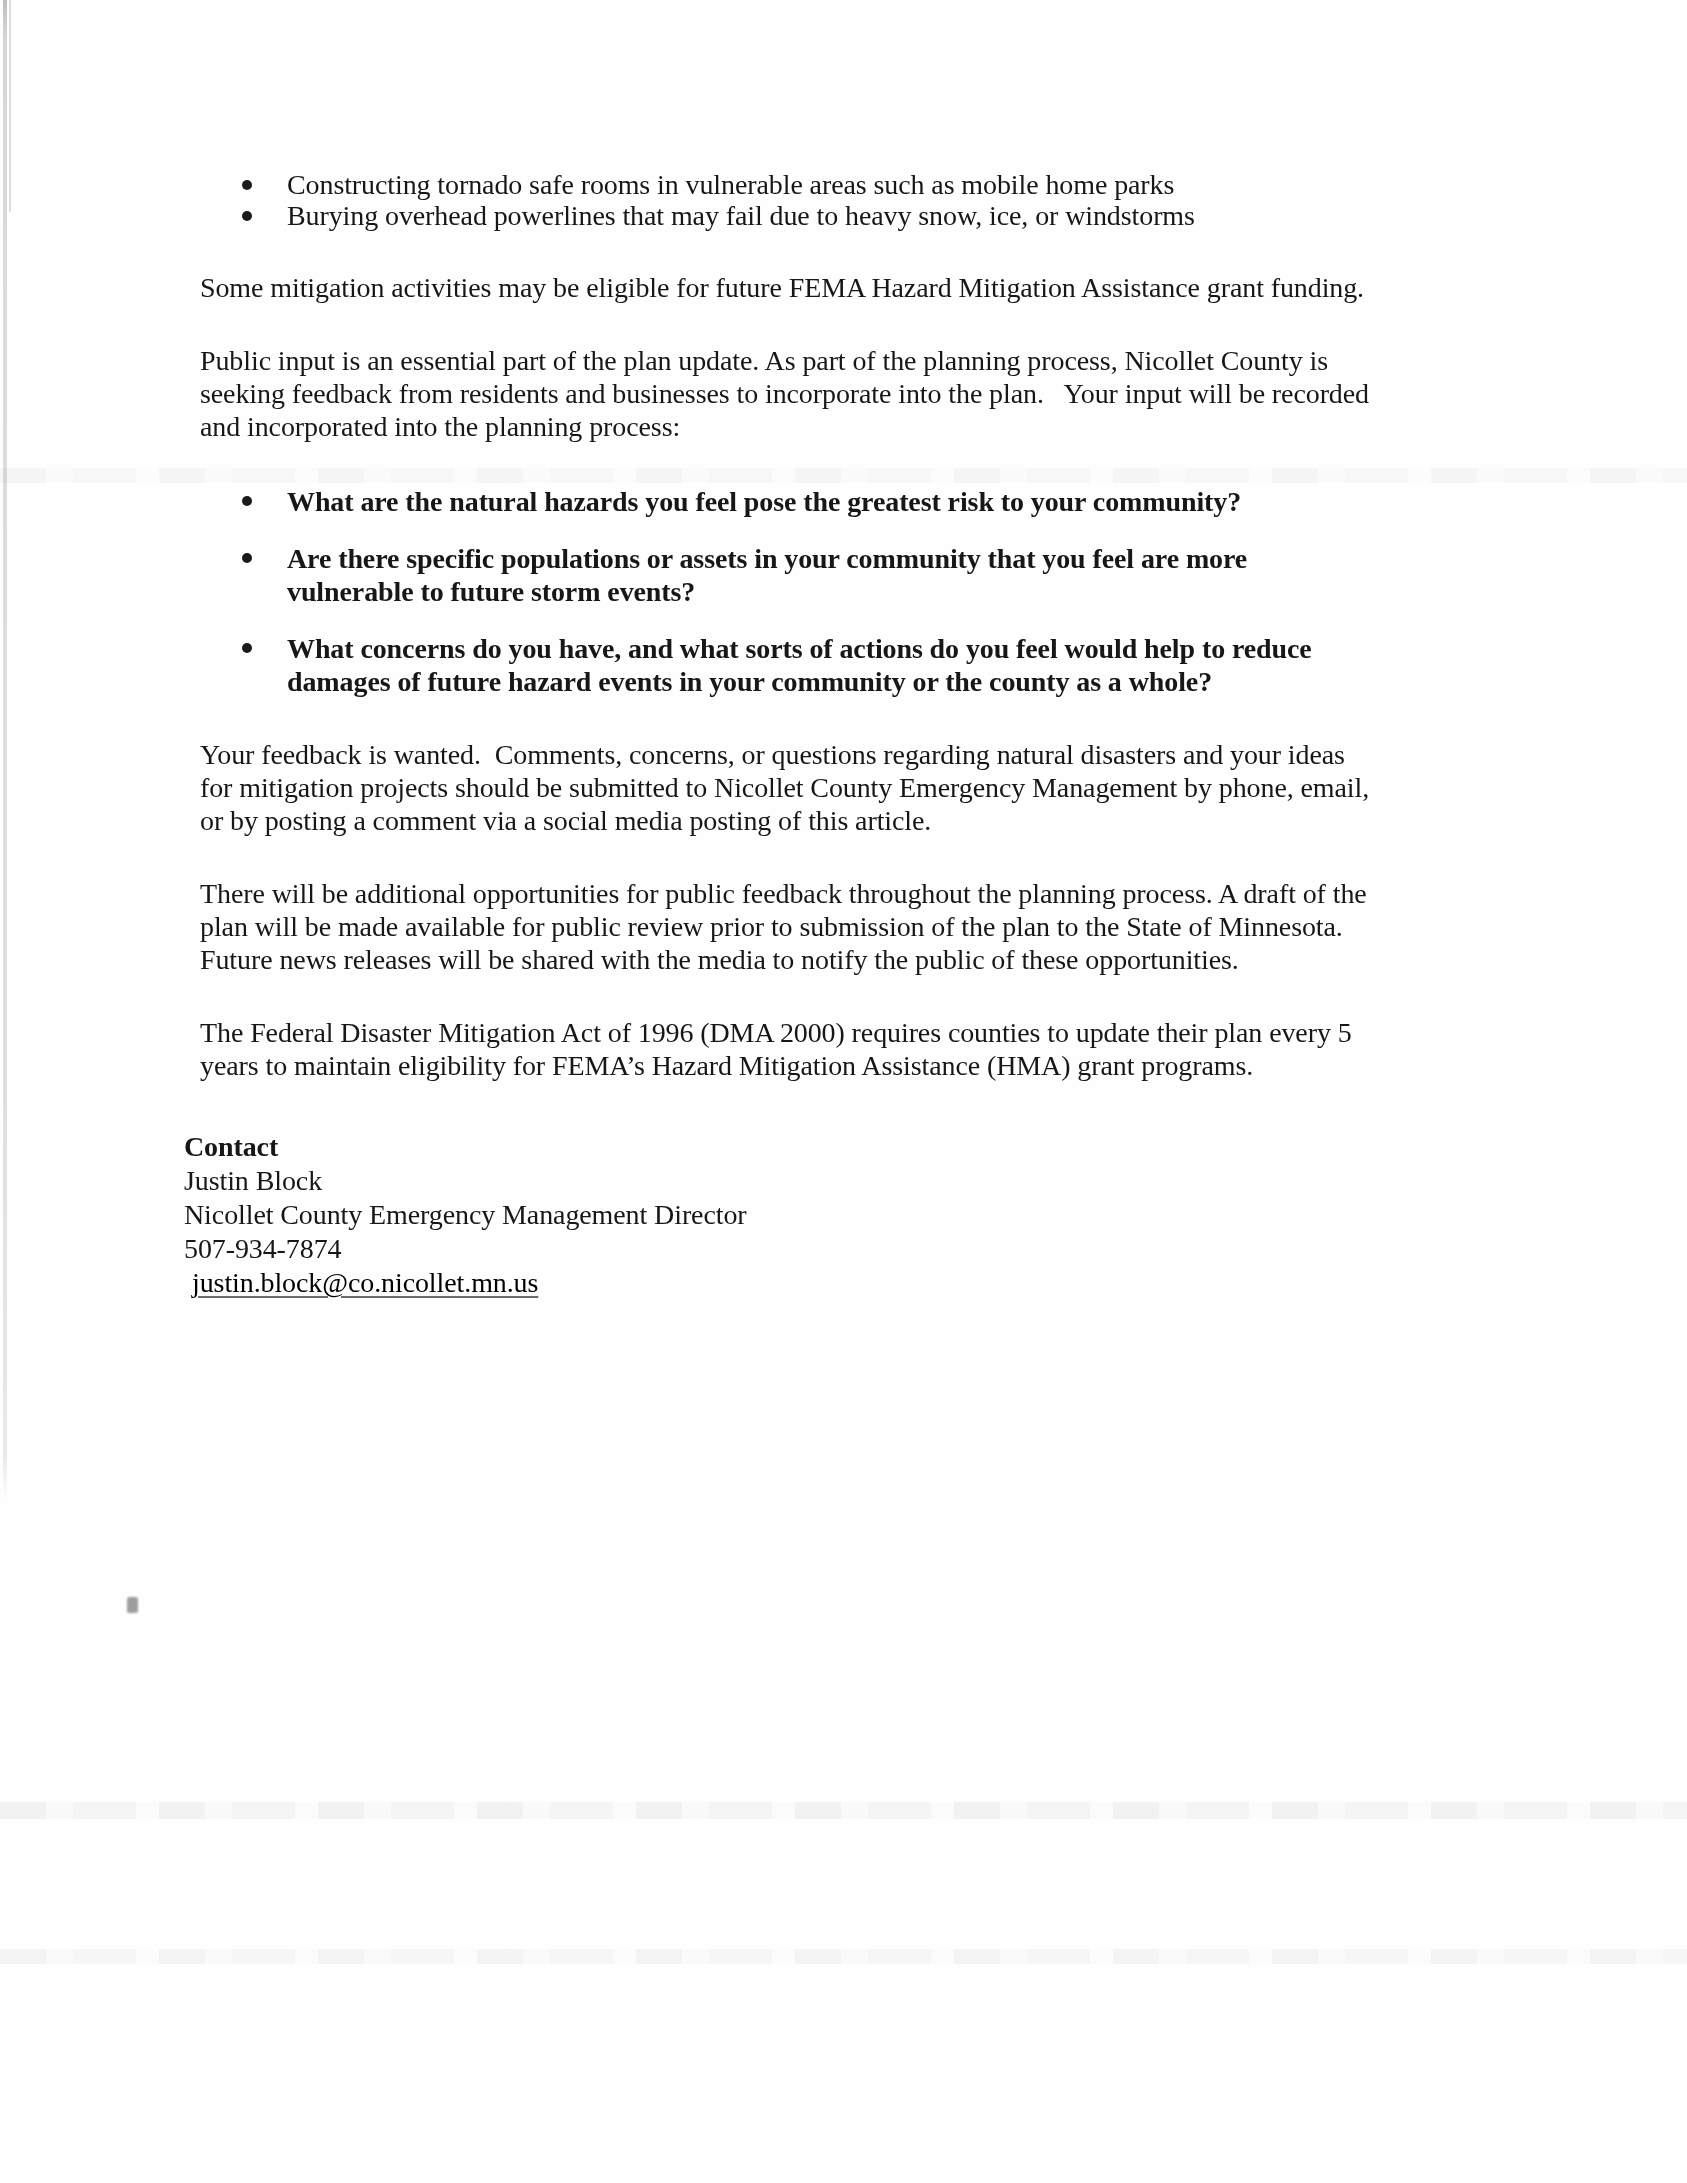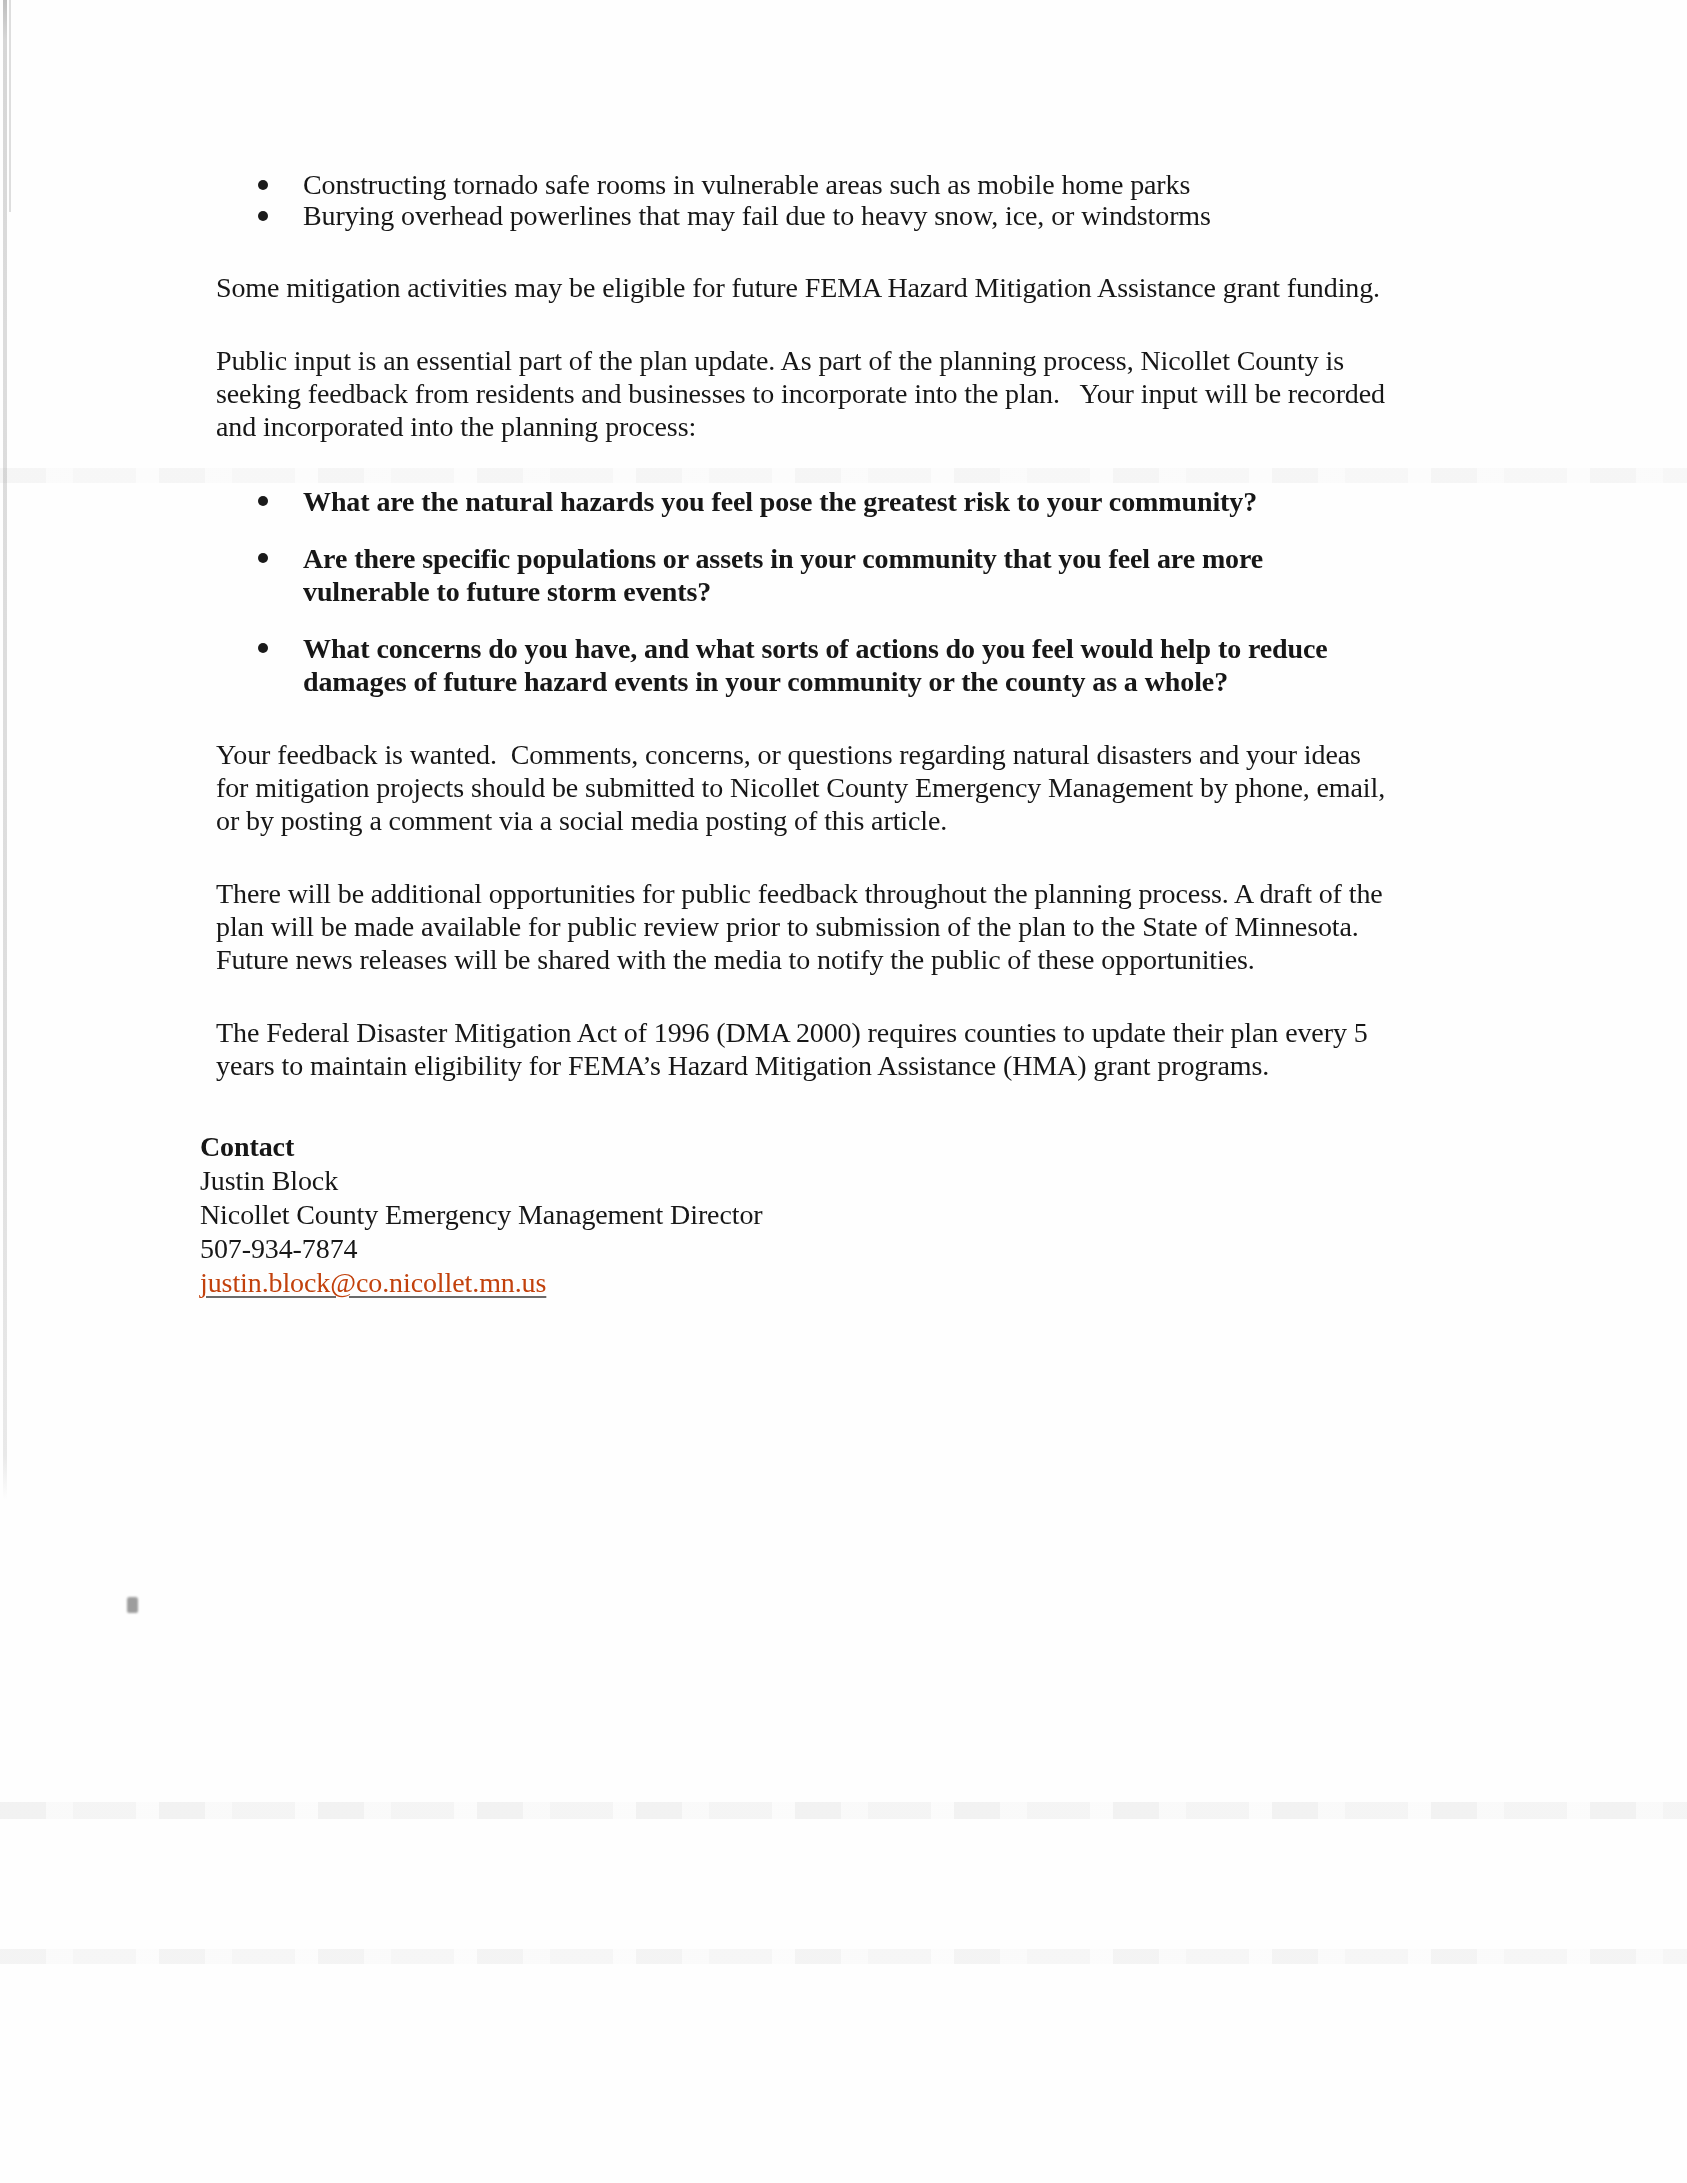--- a/index.html
+++ b/index.html
@@ -11,21 +11,21 @@
     position: relative;
     width: 1687px;
     height: 2183px;
     background: #fefefe;
     overflow: hidden;
     font-family: "Liberation Serif", serif;
     color: #171717;
   }
   .content {
     position: absolute;
-    left: 200px;
+    left: 184px;
     top: 169px;
     width: 1350px;
     font-size: 28px;
     line-height: 33px;
     letter-spacing: -0.1px;
   }
   .content p {
     margin: 40px 0 0 16px;
     white-space: pre-wrap;
   }
@@ -65,26 +65,27 @@
   .contact-block {
     margin-top: 38px;
     line-height: 34px;
   }
   .contact-heading {
     font-weight: bold;
     margin-top: 48px;
   }
   .email-link {
     display: inline-block;
-    color: #c2410c;
+    color: #000000;
     text-decoration: underline;
     text-decoration-color: #6a6a6a;
     text-decoration-thickness: 2px;
     text-underline-offset: 4px;
     cursor: pointer;
+    margin-left: 8px;
   }
   
   .scan-edge-line {
     position: absolute;
     left: 2.6px;
     top: 0;
     width: 4px;
     height: 1499px;
     background: linear-gradient(180deg, #bfbfbf 0px, #d6d6d6 40px, #dcdcdc 331px, #dedede 1059px, #e9e9e9 1456px, rgba(233,233,233,0) 1499px);
   }

